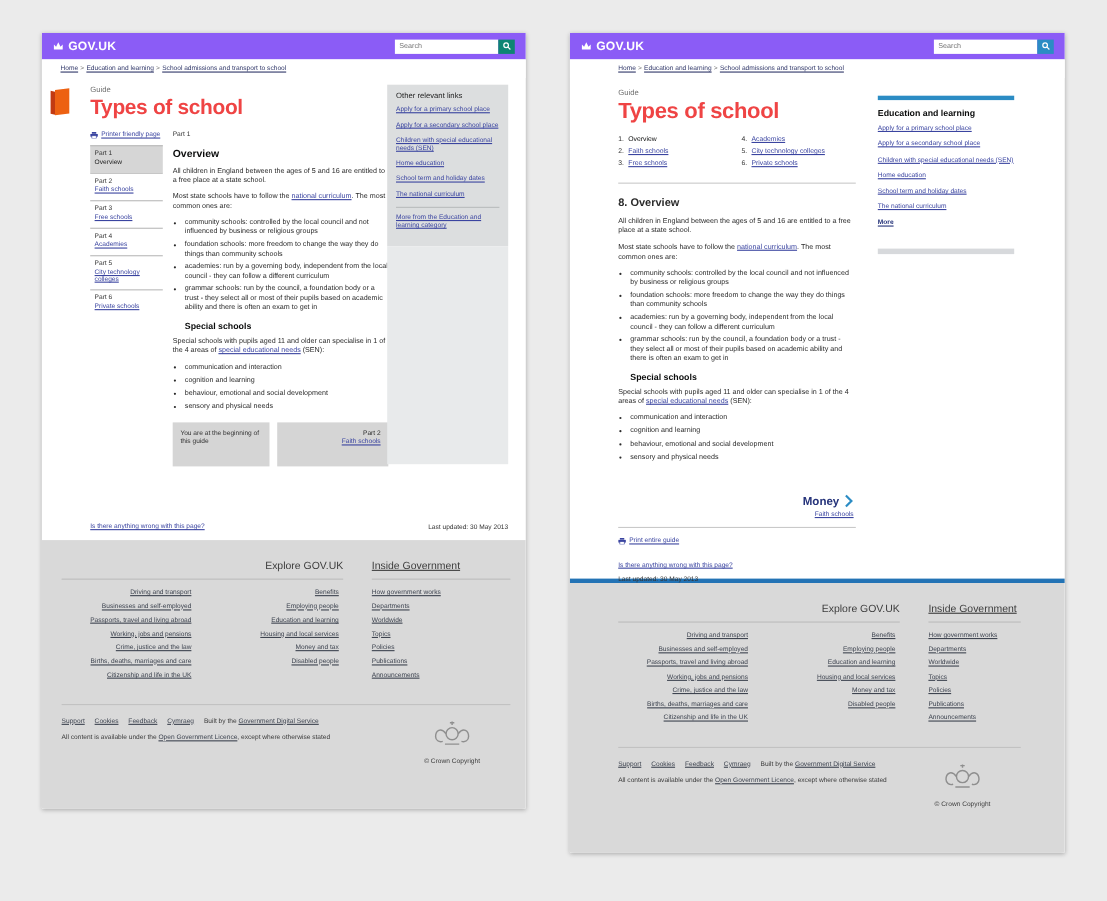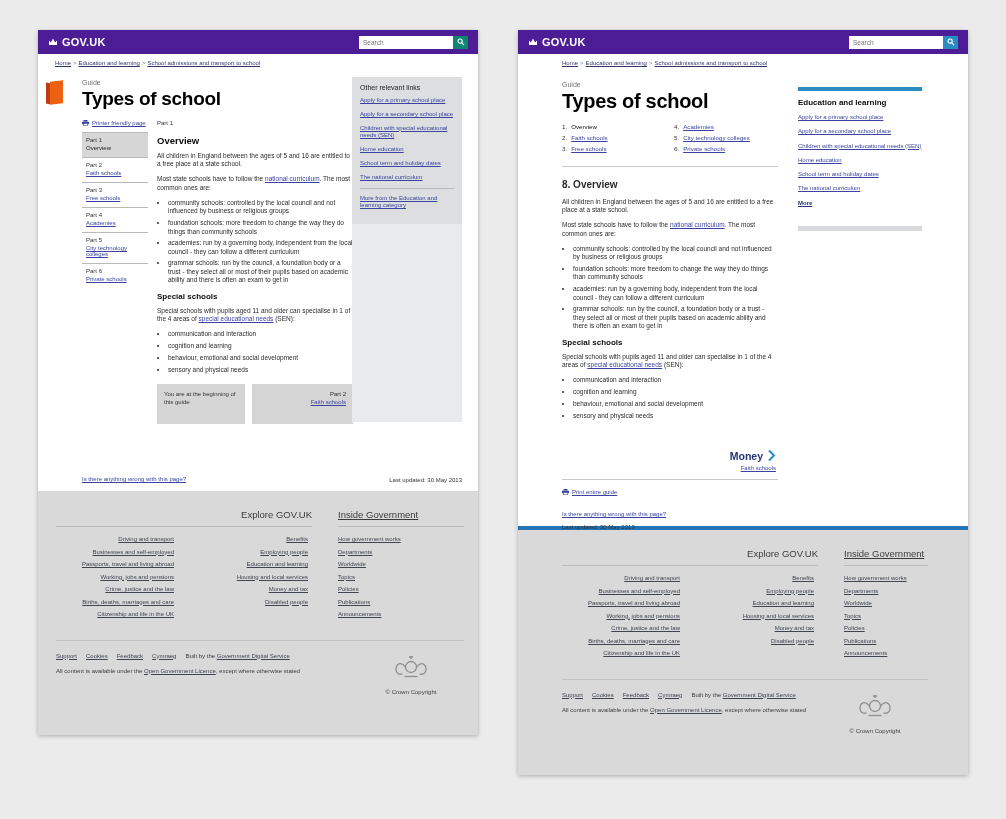--- a/index.html
+++ b/index.html
@@ -3,43 +3,43 @@
 <meta charset="utf-8">
 <style>
   html,body{margin:0;padding:0;}
   body{background:#ebebeb;font-family:"Liberation Sans",sans-serif;color:#0b0c0c;}
   .canvas{width:1006px;height:819px;box-sizing:border-box;padding:30px 38px;display:flex;gap:40px;align-items:flex-start;}
   .page{background:#fff;box-shadow:0 1px 4px rgba(0,0,0,.28);display:flex;flex-direction:column;overflow:hidden;}
   .page-left{width:440px;height:705px;}
   .page-right{width:450px;height:745px;}
 
   
-  .gov-header{background:#4c1d95;height:24px;display:flex;align-items:center;justify-content:space-between;padding:0 10px;flex:0 0 auto;}
+  .gov-header{background:#8b5cf6;height:24px;display:flex;align-items:center;justify-content:space-between;padding:0 10px;flex:0 0 auto;}
   .brand{color:#fff;font-weight:bold;font-size:11px;display:flex;align-items:center;gap:4px;letter-spacing:.2px;}
   .searchbar{display:flex;align-items:stretch;}
   .searchbar input{width:86px;height:13px;border:0;font-size:6.5px;padding:0 4px;font-family:"Liberation Sans",sans-serif;outline:none;}
   .search-btn{width:15px;border:0;display:flex;align-items:center;justify-content:center;cursor:pointer;padding:0;}
   .search-btn.teal{background:#0d8573;}
   .search-btn.blue{background:#2b8cc4;}
 
   
   .breadcrumb{background:#fff;padding:6px 12px 5px 17px;font-size:6px;color:#555;flex:0 0 auto;}
   .breadcrumb a{color:#2f3668;text-decoration:underline;}
   .crumb-sep{margin:0 2px;color:#777;}
 
   
   a{color:#3a44a0;}
   .guide-label{color:#6f6f6f;font-size:7px;margin:0 0 2px 0;}
-  .page-title{font-size:19px;font-weight:bold;margin:0;color:#000000;letter-spacing:-.3px;}
+  .page-title{font-size:19px;font-weight:bold;margin:0;color:#ef4444;letter-spacing:-.3px;}
   .body-txt{font-size:6.5px;line-height:1.28;color:#2b2b2b;}
   .body-txt p{margin:0 0 7px 0;}
   ul.dots{margin:0 0 8px 0;padding-left:11px;}
   ul.dots li{margin:0 0 3.5px 0;font-size:6.5px;line-height:1.28;color:#2b2b2b;}
   .h-section{font-size:9.5px;font-weight:bold;margin:0 0 5px 0;color:#0b0c0c;}
-  .h-sub{font-size:8px;font-weight:bold;margin:2px 0 4px 0;color:#0b0c0c;}
+  .h-sub{font-size:8px;font-weight:bold;margin:2px 0 4px 11px;color:#0b0c0c;}
   hr{border:none;border-top:1px solid #c9c9c9;margin:0;}
 
   
   .l-content{position:relative;box-sizing:border-box;flex:0 0 auto;height:420px;padding:8px 16px 8px 8px;display:flex;flex-direction:column;}
   .guide-icon{position:absolute;left:8px;top:10px;width:17px;height:24px;}
   .guide-icon .spine{position:absolute;left:0;top:2px;width:5px;height:21px;background:#c23a12;transform:skewY(12deg);}
   .guide-icon .cover{position:absolute;left:4px;top:0;width:13px;height:23px;background:#ed6112;transform:skewY(-7deg);}
   .l-titleblock{margin-left:36px;}
   .l-cols{margin-left:36px;margin-top:10px;display:flex;gap:9px;}
   .l-nav{width:66px;flex:0 0 auto;}

